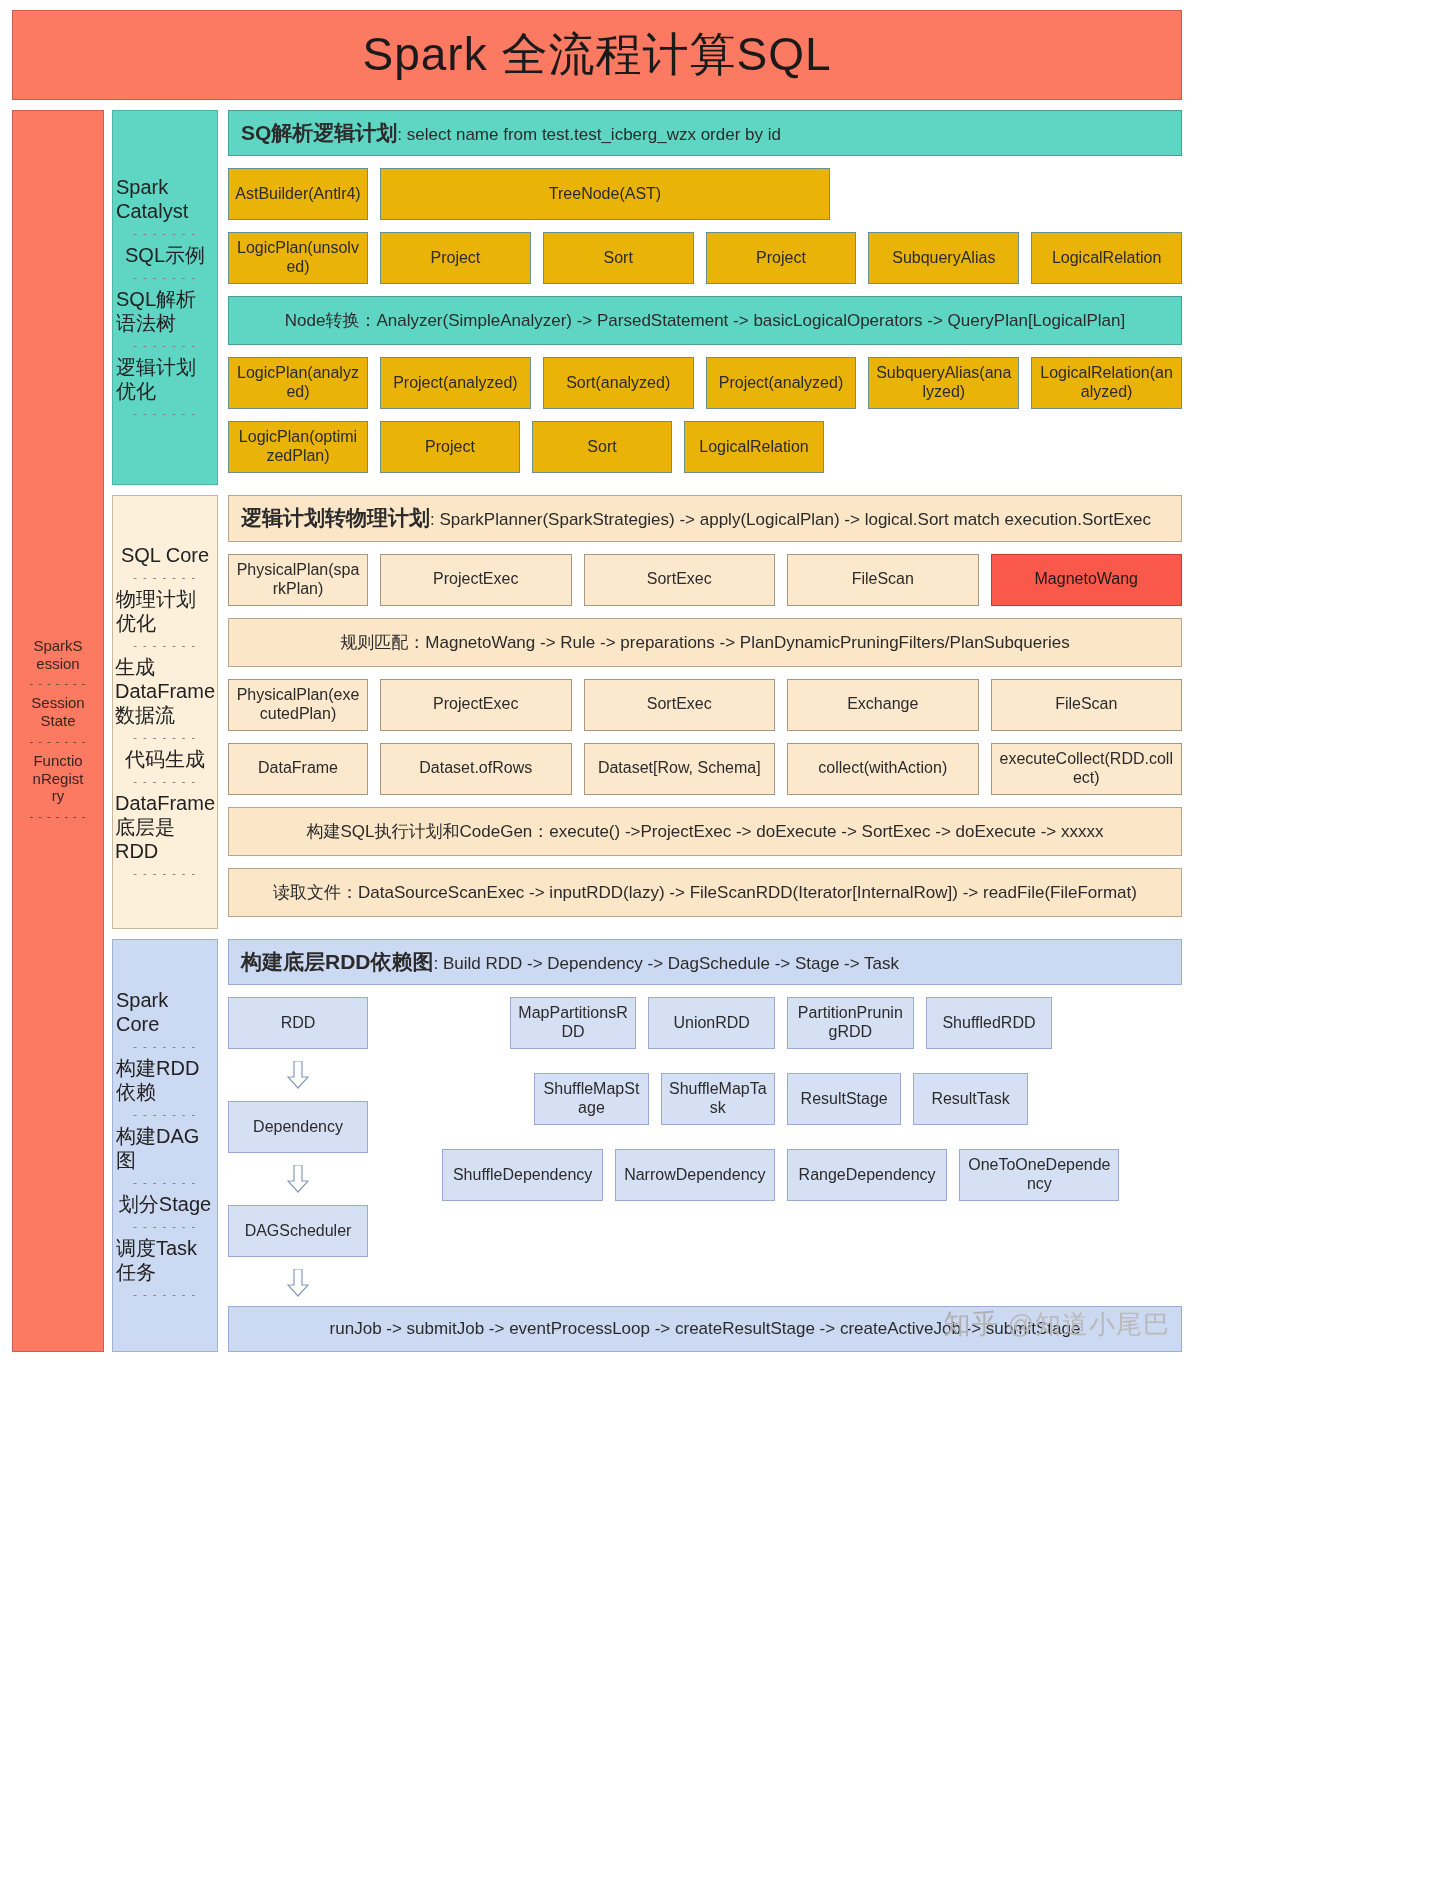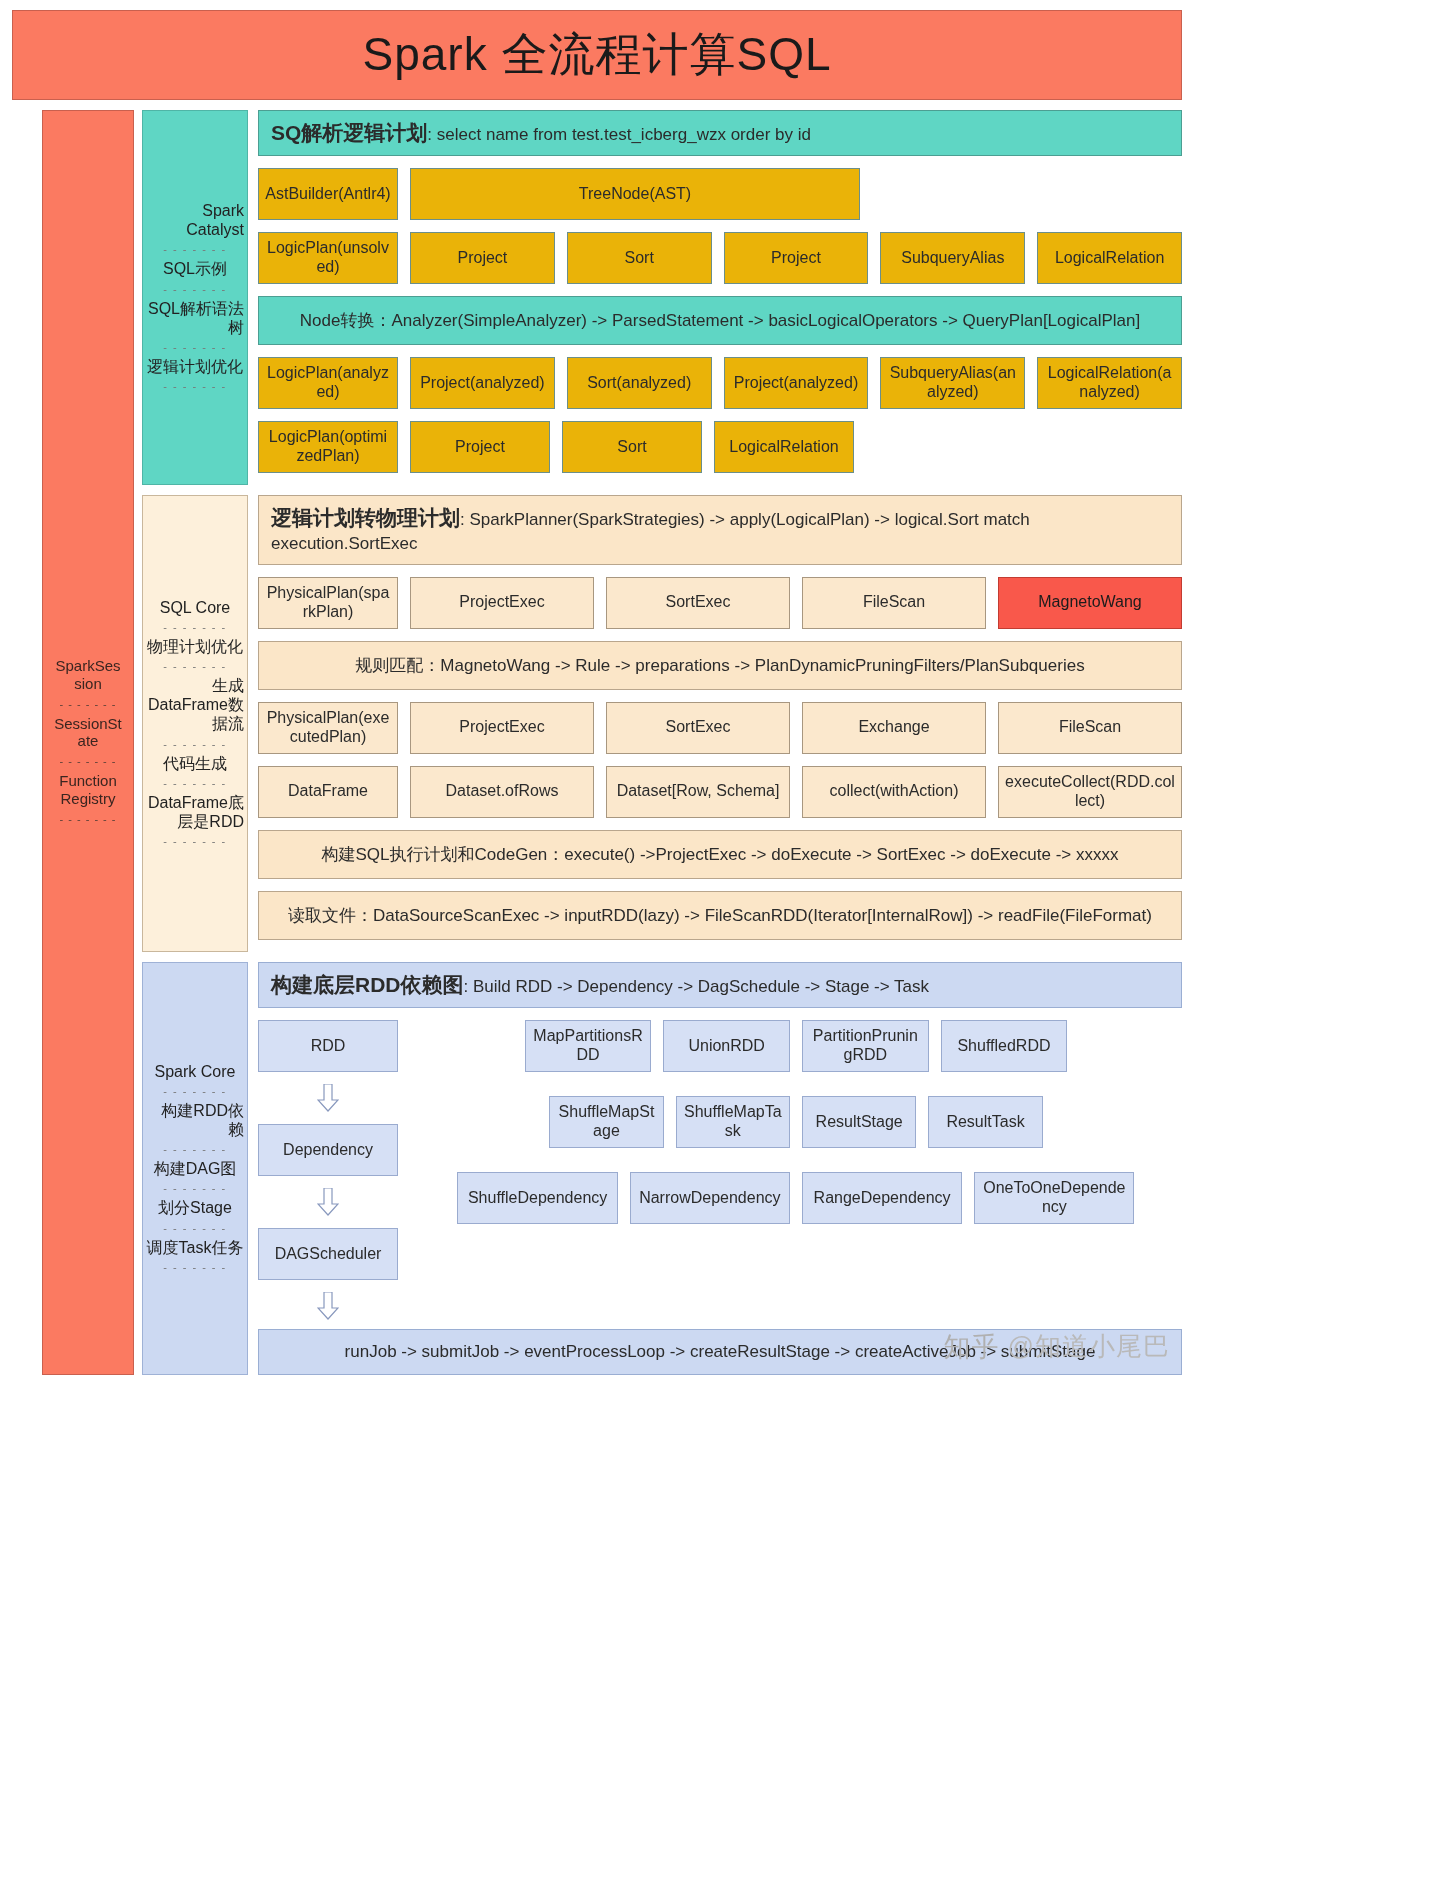--- a/index.html
+++ b/index.html
@@ -35,24 +35,23 @@
     align-items:stretch;
   }
 
   
   .session-bar{
     width:92px;
     background:#fb7a61;
     border:1px solid #c9604e;
     display:flex; flex-direction:column;
     align-items:center; justify-content:center;
-    padding:6px 9px;
+    padding:6px 16px;
     box-sizing:border-box;
     flex:0 0 92px;
-    margin-left:30px;
   }
   .session-bar .sb-item{
     font-size:15px; line-height:1.18;
     text-align:center; color:#3a2520;
     word-break:break-all;
     padding:1px 2px;
   }
   .session-bar .sb-sep{
     color:#5d4038; font-size:11px; letter-spacing:1px;
     margin:4px 0;
@@ -66,21 +65,21 @@
 
   .side-col{
     width:106px; flex:0 0 106px;
     border:1px solid #9b9b9b;
     box-sizing:border-box;
     display:flex; flex-direction:column;
     align-items:center; justify-content:center;
     padding:6px 3px;
   }
   .side-col .sc-item{
-    font-size:16px; line-height:1.2; text-align:right;
+    font-size:20px; line-height:1.2; text-align:left;
     color:#222; padding:1px 0;
   }
   .side-col .sc-sep{font-size:11px;color:#777;letter-spacing:1.5px;margin:3px 0;}
 
   .body-col{flex:1; margin-left:10px; display:flex; flex-direction:column;}
 
   
   .band{
     border:1px solid #9b9b9b;
     padding:8px 12px;

